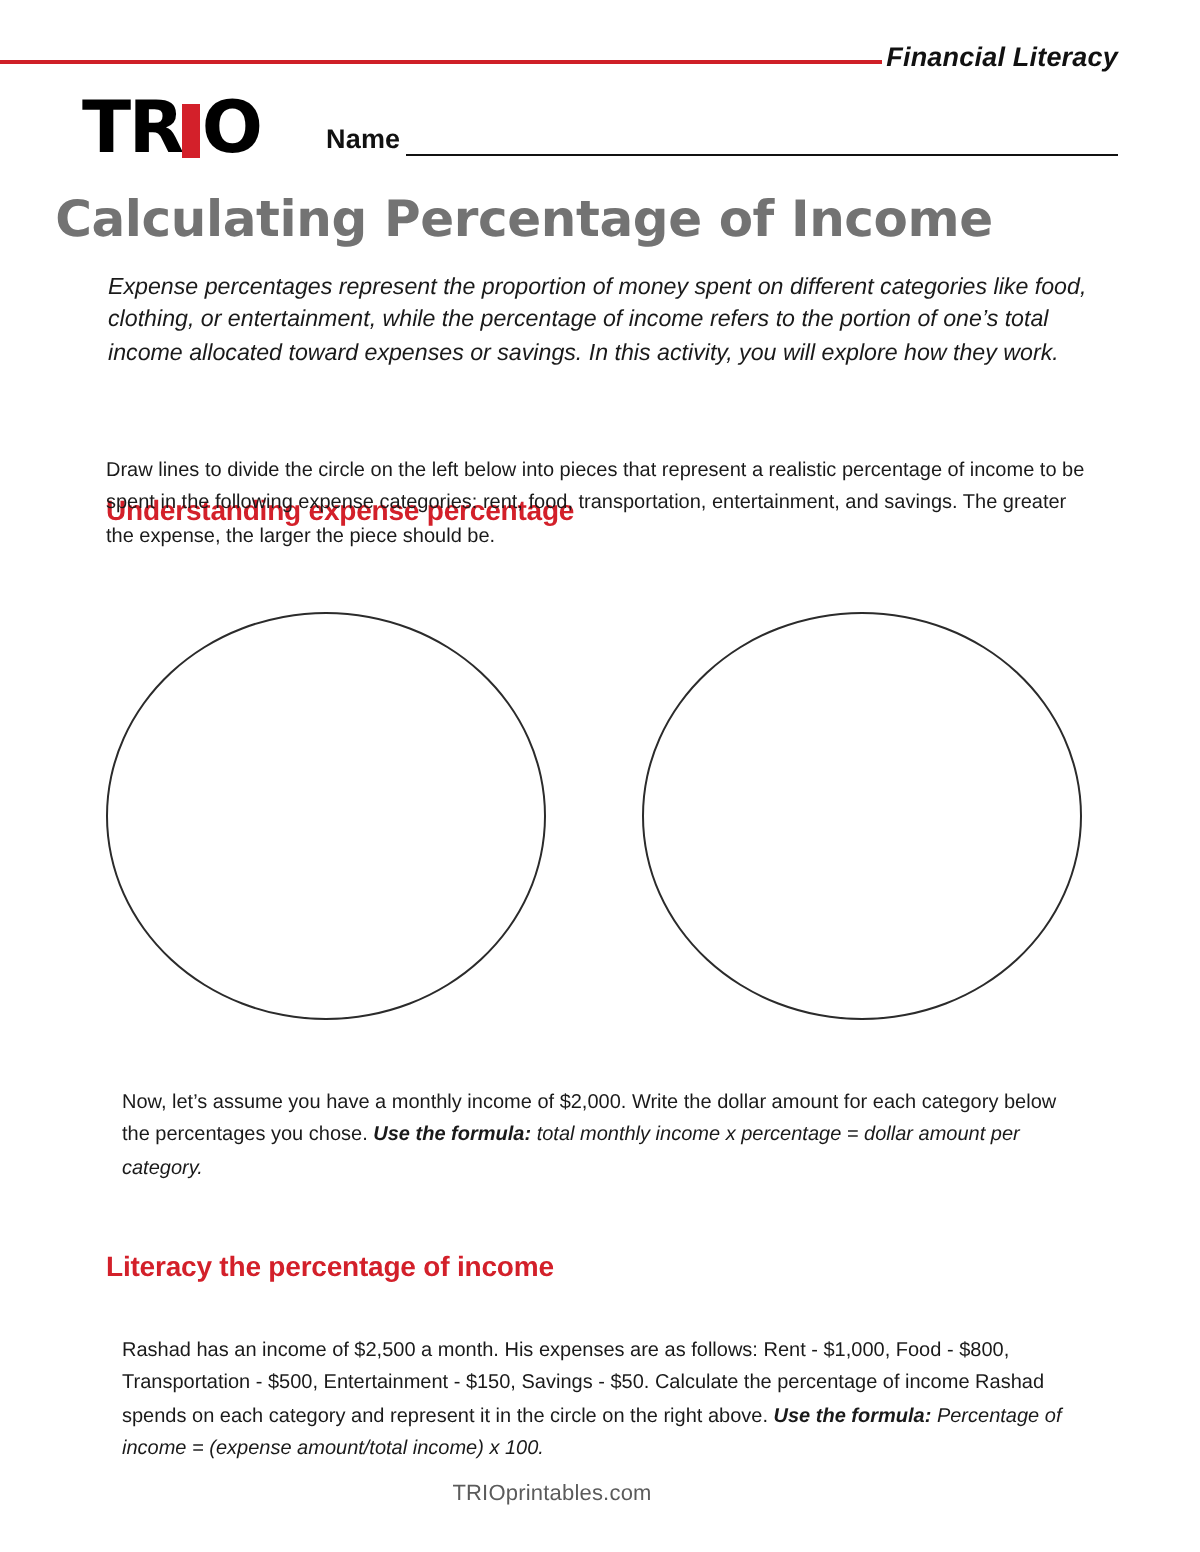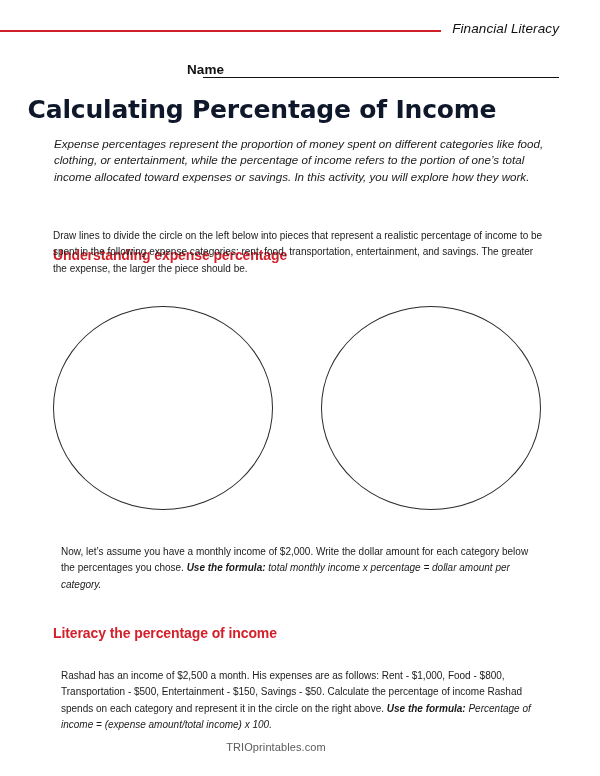--- a/index.html
+++ b/index.html
@@ -33,21 +33,21 @@
     top: 30px;
     width: 441px;
     height: 2px;
     background: #cf2027;
   }
   .header-subject {
     position: absolute;
     right: 41px;
     top: 21px;
     font-size: 13.5px;
-    font-weight: normal;
+    font-weight: bold;
     font-style: italic;
     color: #111111;
     letter-spacing: 0.1px;
     white-space: nowrap;
   }
 
   
   .logo {
     position: absolute;
     left: 41px;
@@ -77,42 +77,41 @@
     top: 0px;
   }
   .name-label {
     position: absolute;
     left: 163px;
     top: 62px;
     font-size: 13.5px;
     font-weight: bold;
     color: #111111;
     letter-spacing: 0.1px;
-    margin-left: 24px;
   }
   .name-rule {
     position: absolute;
     left: 203px;
     top: 77px;
     width: 356px;
     height: 1px;
     background: #111111;
   }
 
   
   .title {
     position: absolute;
     left: 0;
     top: 96px;
     width: 524px;
     text-align: center;
     font-family: "DejaVu Sans", sans-serif;
     font-size: 25px;
     font-weight: bold;
-    color: #0f172a;
+    color: #737373;
     letter-spacing: -0.2px;
     line-height: 1.15;
   }
 
   
   .intro {
     position: absolute;
     left: 54px;
     top: 136px;
     width: 492px;
@@ -193,20 +192,27 @@
   }
 </style>
 </head>
 <body>
 
 <div class="page">
 
   <div class="header-rule"></div>
   <div class="header-subject">Financial Literacy</div>
 
+  <div class="logo">
+    <span class="logo-text">
+        <span>TR</span>
+        <span class="logo-i"></span>
+        <span>O</span>
+      </span>
+  </div>
 
   <div class="name-label">Name</div>
   <div class="name-rule"></div>
 
   <div class="title">Calculating Percentage of Income</div>
 
   <div class="intro">Expense percentages represent the proportion of money spent on different categories like food, clothing, or entertainment, while the percentage of income refers to the portion of one’s total income allocated toward expenses or savings. In this activity, you will explore how they work.</div>
 
   <div class="section-heading sec1">Understanding expense percentage</div>
   <div class="body-text sec1">Draw lines to divide the circle on the left below into pieces that represent a realistic percentage of income to be spent in the following expense categories: rent, food, transportation, entertainment, and savings. The greater the expense, the larger the piece should be.</div>

